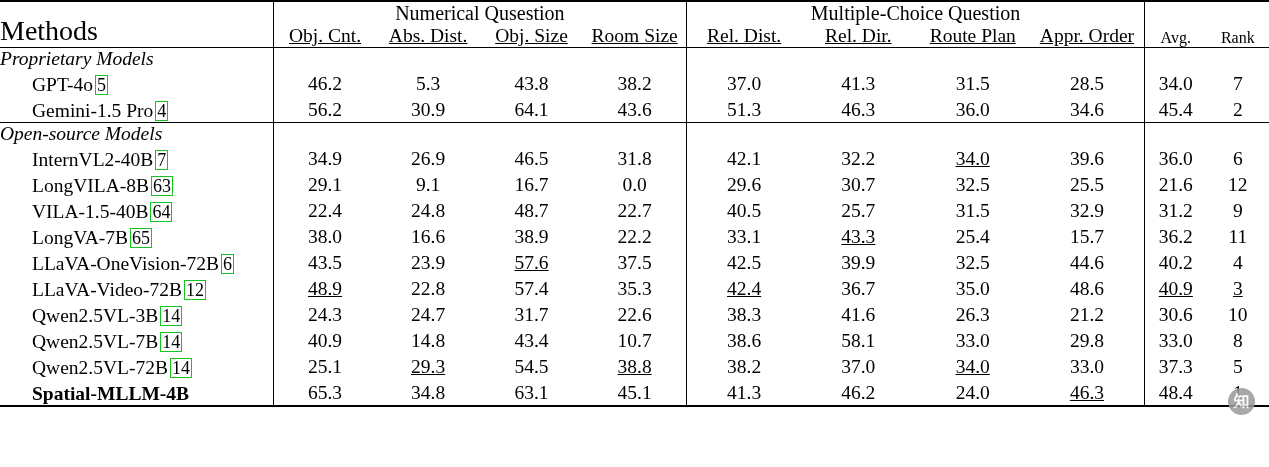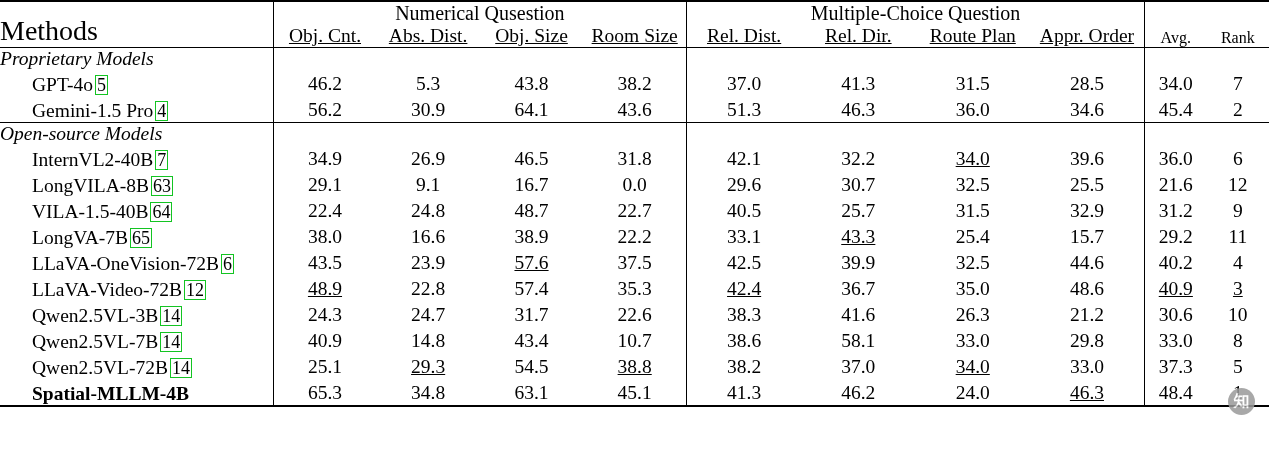--- a/index.html
+++ b/index.html
@@ -253,21 +253,21 @@
         <tr class="data-row">
           <td class="methods-cell"><span class="method-name">LongVA-7B</span><span class="cite">65</span></td>
           <td class="cell vsep-left">38.0</td>
           <td class="cell">16.6</td>
           <td class="cell">38.9</td>
           <td class="cell">22.2</td>
           <td class="cell vsep-left">33.1</td>
           <td class="cell u">43.3</td>
           <td class="cell">25.4</td>
           <td class="cell">15.7</td>
-          <td class="cell vsep-left">29.2</td>
+          <td class="cell vsep-left">36.2</td>
           <td class="cell">11</td>
         </tr>
         <tr class="data-row">
           <td class="methods-cell"><span class="method-name">LLaVA-OneVision-72B</span><span class="cite">6</span></td>
           <td class="cell vsep-left">43.5</td>
           <td class="cell">23.9</td>
           <td class="cell u">57.6</td>
           <td class="cell">37.5</td>
           <td class="cell vsep-left b">42.5</td>
           <td class="cell">39.9</td>

